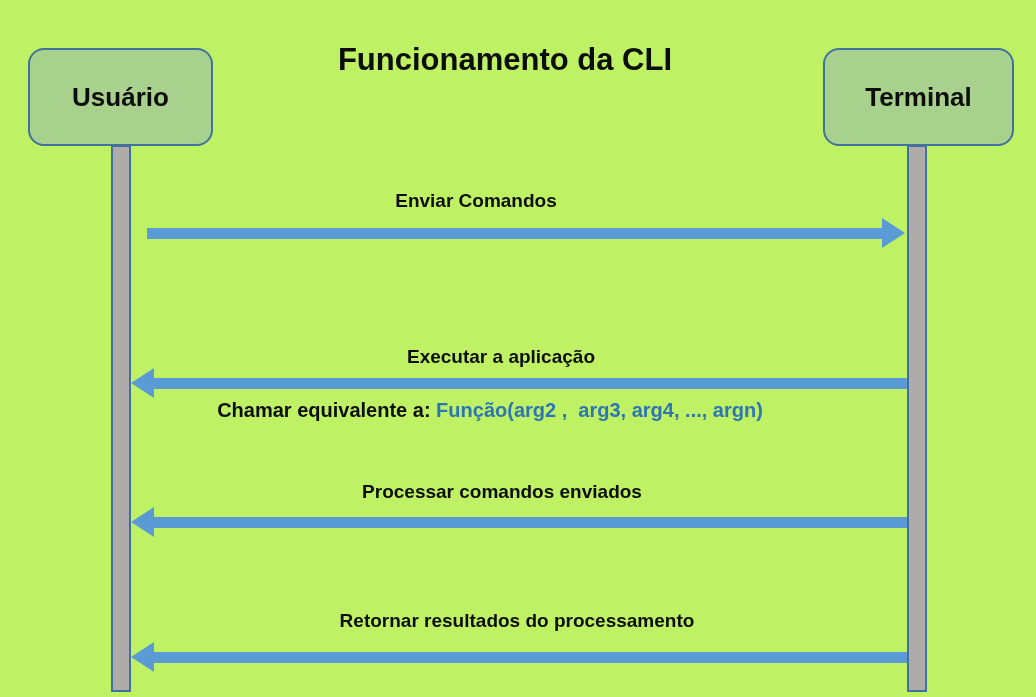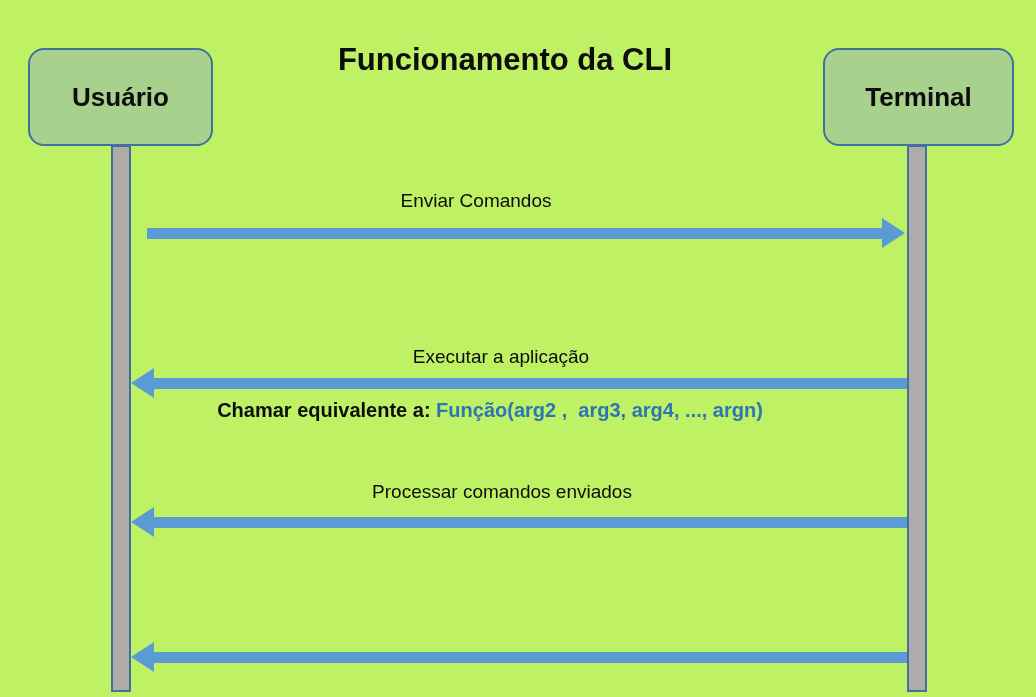--- a/index.html
+++ b/index.html
@@ -39,21 +39,21 @@
   .lifeline{
     position:absolute;top:145px;height:547px;width:20px;
     background:var(--lifeline-fill);
     border:2px solid var(--shape-border);
     box-sizing:border-box;
   }
   .lifeline.user{left:111px;}
   .lifeline.terminal{left:907px;}
   .msg-label{
     position:absolute;
-    font-size:19px;font-weight:normal;
+    font-size:19px;font-weight:bold;
     text-align:center;
     white-space:pre;
   }
   .msg-detail{
     position:absolute;
     font-size:19px;font-weight:bold;
     text-align:center;
     white-space:pre;
   }
   .msg-detail.small{font-size:20px;text-align:center;}
@@ -98,16 +98,17 @@
 
   <div class="msg-label" style="left:171px;top:346px;width:660px;">Executar a aplicação</div>
   <div class="shaft" style="left:153px;top:378px;width:754px;"></div>
   <div class="head left" style="left:131px;top:368px;"></div>
   <div class="msg-detail small" style="left:110px;top:399px;width:760px;"><span class="plain">Chamar equivalente a: </span><span class="code">Função(arg2 ,  arg3, arg4, ..., argn)</span></div>
 
   <div class="msg-label" style="left:172px;top:481px;width:660px;">Processar comandos enviados</div>
   <div class="shaft" style="left:153px;top:517px;width:754px;"></div>
   <div class="head left" style="left:131px;top:507px;"></div>
 
+  <div class="msg-label" style="left:187px;top:610px;width:660px;">Retornar resultados do processamento</div>
   <div class="shaft" style="left:153px;top:652px;width:754px;"></div>
   <div class="head left" style="left:131px;top:642px;"></div>
 
 </div>
 
 </body></html>

